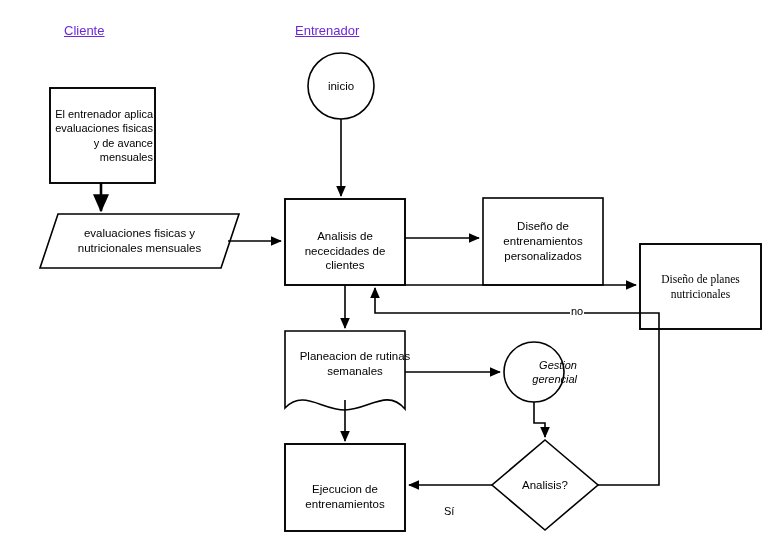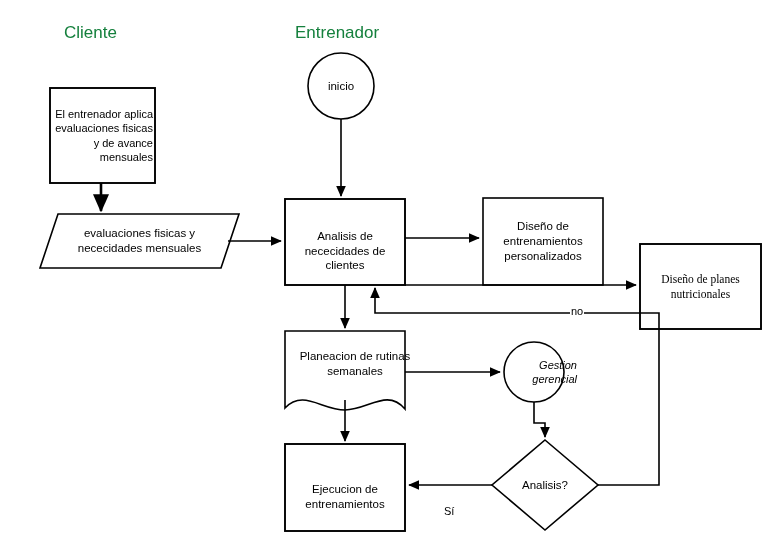--- a/index.html
+++ b/index.html
@@ -18,24 +18,25 @@
     background: #ffffff;
     overflow: hidden;
   }
   #canvas svg {
     position: absolute;
     left: 0;
     top: 0;
   }
   .swimlane-title {
     position: absolute;
-    font-size: 17px;
-    color: #15803d;
+    font-size: 13px;
+    color: #6d28d9;
     white-space: nowrap;
     line-height: 1.1;
+    text-decoration: underline;
   }
   .node-label {
     position: absolute;
     display: flex;
     align-items: center;
     justify-content: center;
     text-align: center;
     font-size: 11.5px;
     color: #000000;
     line-height: 1.30;
@@ -117,21 +118,21 @@
   </svg>
 
   <div class="swimlane-title" style="left:64px; top:24px;">Cliente</div>
 
   <div class="swimlane-title" style="left:295px; top:24px;">Entrenador</div>
 
   <div class="node-label" style="left:308px; top:66px; width:66px; height:40px;">inicio</div>
 
   <div class="node-label small" style="left:52px; top:90px; width:101px; height:91px;">El entrenador aplica evaluaciones fisicas y de avance mensuales</div>
 
-  <div class="node-label" style="left:62px; top:216px; width:155px; height:50px;">evaluaciones fisicas y nececidades mensuales</div>
+  <div class="node-label" style="left:62px; top:216px; width:155px; height:50px;">evaluaciones fisicas y nutricionales mensuales</div>
 
   <div class="node-label" style="left:289px; top:201px; width:112px; height:100px;">Analisis de nececidades de clientes</div>
 
   <div class="node-label" style="left:487px; top:200px; width:112px; height:83px;">Diseño de entrenamientos personalizados</div>
 
   <div class="node-label" style="left:644px; top:246px; width:113px; height:81px;font-family:Liberation Serif, serif;">Diseño de planes nutricionales</div>
 
   <div class="node-label" style="left:299px; top:333px; width:112px; height:62px;">Planeacion de rutinas semanales</div>
 
   <div class="node-label small" style="left:505px; top:352px; width:72px; height:40px;font-style:italic;">Gestion gerencial</div>

